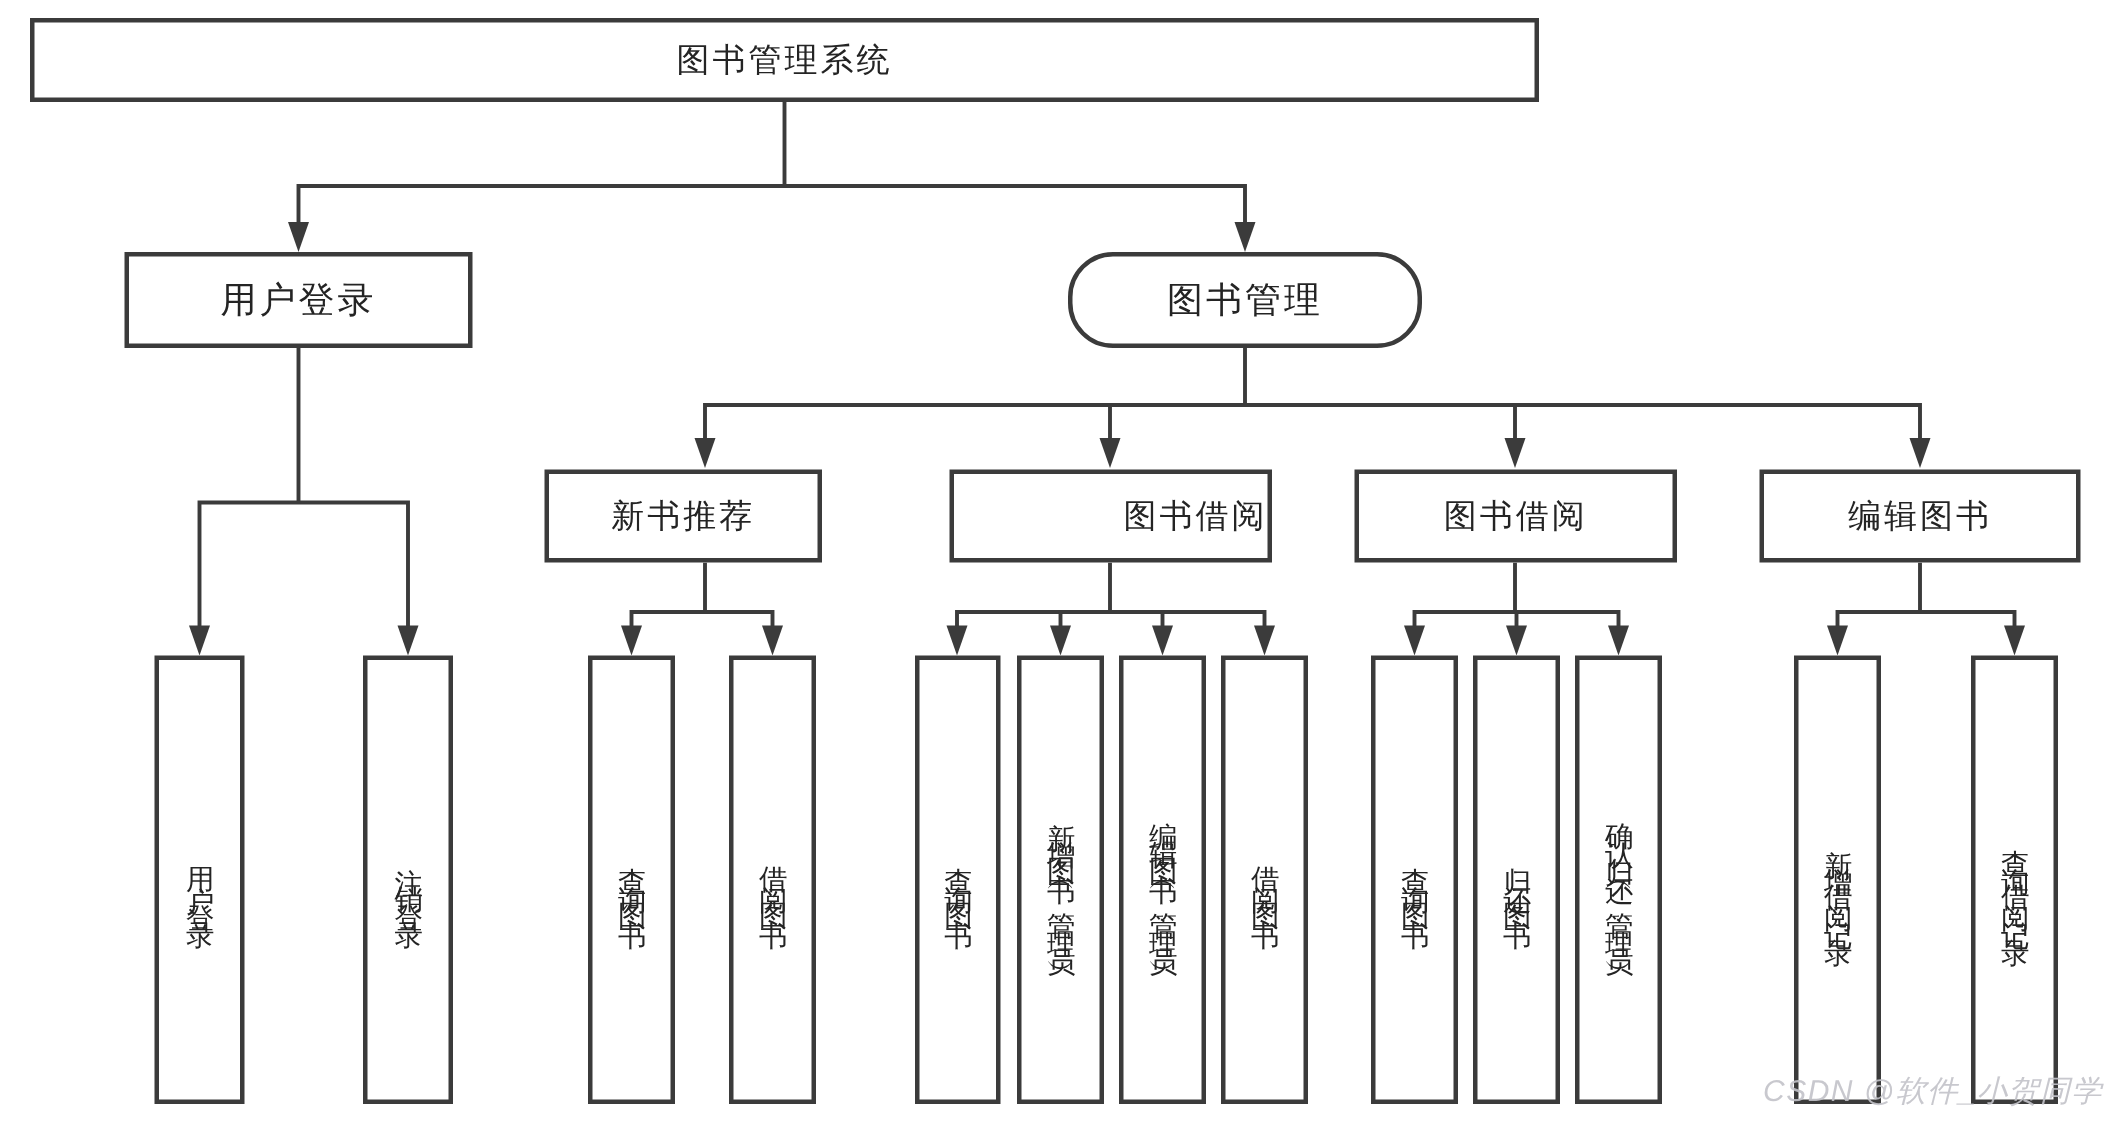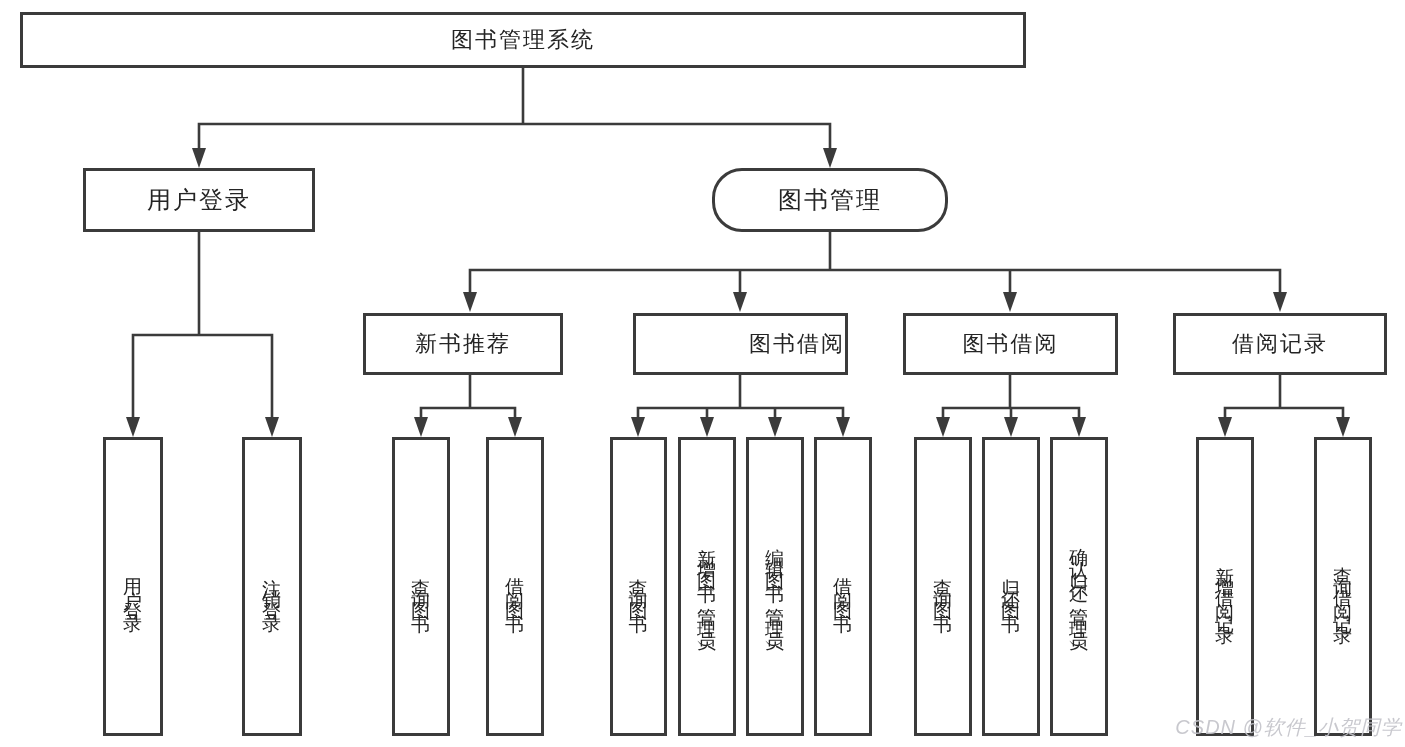--- a/index.html
+++ b/index.html
@@ -117,31 +117,31 @@
   <span>图书管理系统</span>
 </div>
 
 <div class="box hbox lvl2-box" style="left:83px; top:168px; width:232px; height:64px;">
   <span>用户登录</span>
 </div>
 <div class="box hbox lvl2-box" style="left:712px; top:168px; width:236px; height:64px;border-radius:30px;">
   <span>图书管理</span>
 </div>
 
-<div class="box hbox lvl3-box" style="left:363px; top:313px; width:200px; height:62px;">
+<div class="box hbox lvl3-box" style="left:363px; top:313px; width:185px; height:62px;">
   <span>新书推荐</span>
 </div>
 <div class="box hbox lvl3-box" style="left:633px; top:313px; width:215px; height:62px;justify-content:flex-end;">
   <span>图书借阅</span>
 </div>
 <div class="box hbox lvl3-box" style="left:903px; top:313px; width:215px; height:62px;">
   <span>图书借阅</span>
 </div>
 <div class="box hbox lvl3-box" style="left:1173px; top:313px; width:214px; height:62px;">
-  <span>借阅记录</span>
+  <span>编辑图书</span>
 </div>
 
 <div class="box vbox" style="left:103px; top:437px; width:60px; height:299px;">
   <span>用户登录</span>
 </div>
 <div class="box vbox" style="left:242px; top:437px; width:60px; height:299px;">
   <span>注销登录</span>
 </div>
 
 <div class="box vbox" style="left:392px; top:437px; width:58px; height:299px;">

